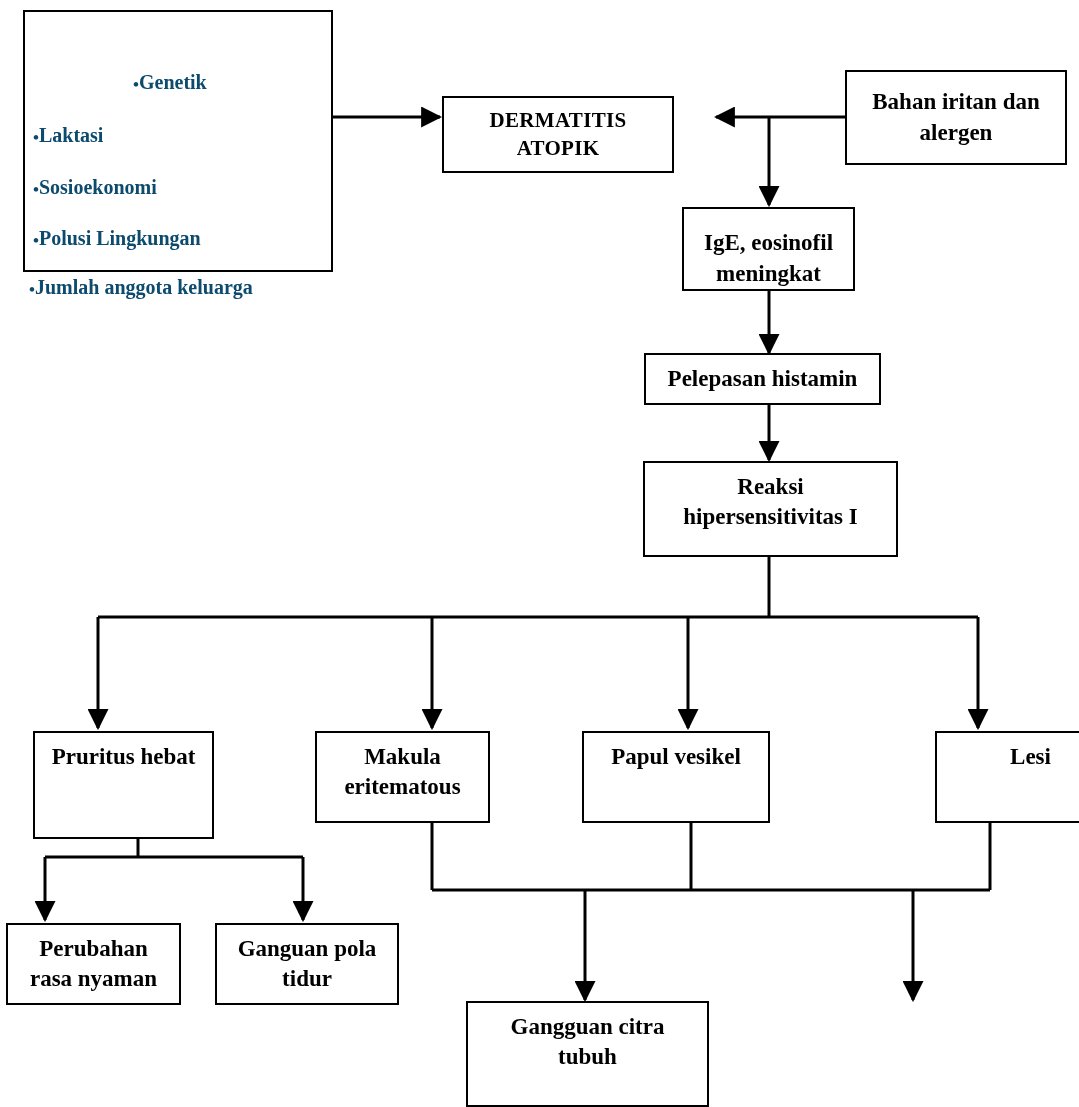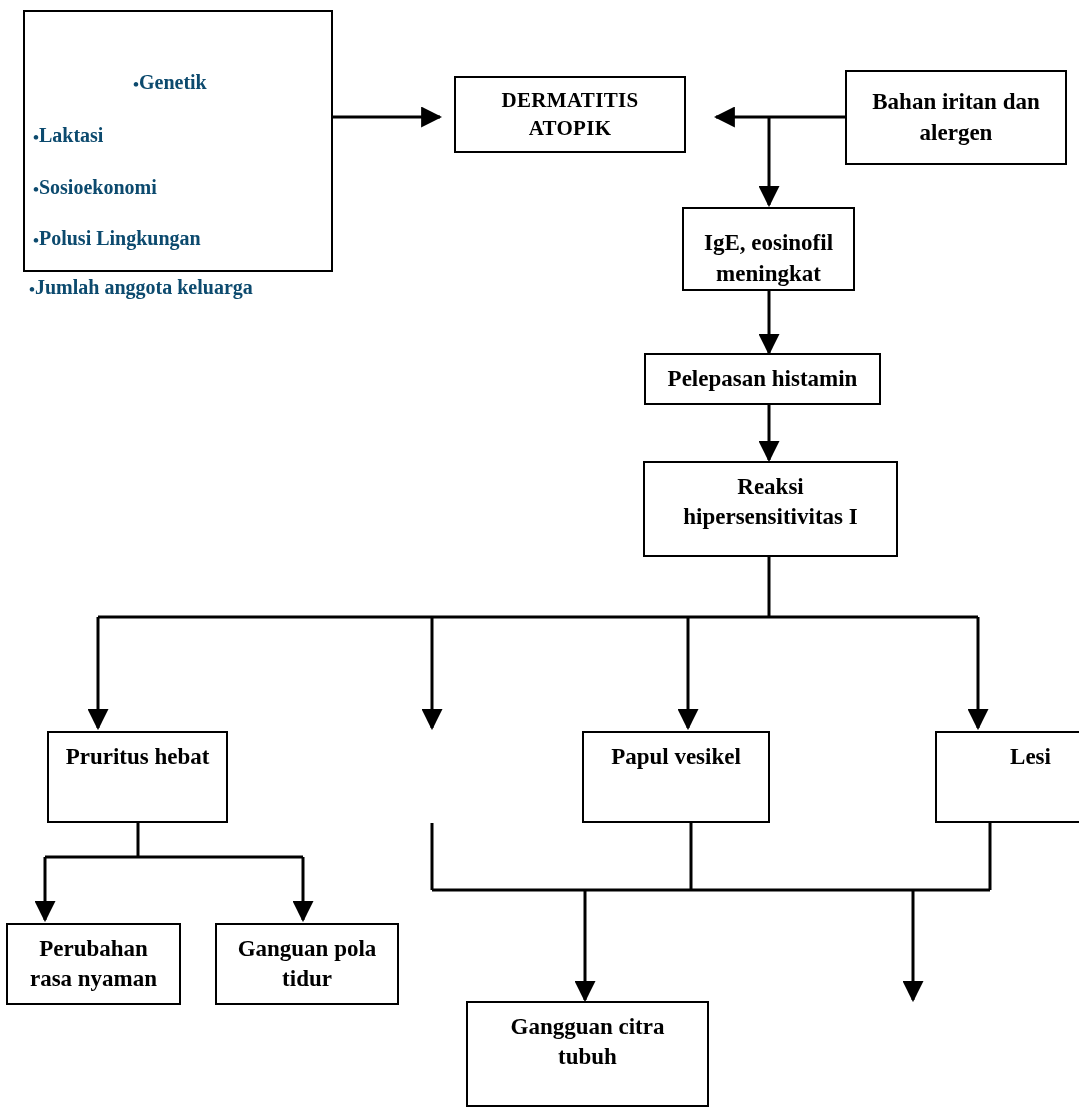--- a/index.html
+++ b/index.html
@@ -150,21 +150,21 @@
       <span class="bullet">•</span><span>Sosioekonomi</span>
     </div>
     <div class="risk-item" style="left:10px; top:218px;">
       <span class="bullet">•</span><span>Polusi Lingkungan</span>
     </div>
     <div class="risk-item" style="left:6px; top:267px;">
       <span class="bullet">•</span><span>Jumlah anggota keluarga</span>
     </div>
   </div>
 
-  <div class="node mid bold-title" style="left:442px; top:76px; width:232px; height:77px;margin-left:12px;">
+  <div class="node mid bold-title" style="left:442px; top:96px; width:232px; height:77px;">
     <span class="lbl">DERMATITIS
 ATOPIK</span>
   </div>
 
   <div class="node mid" style="left:845px; top:70px; width:222px; height:95px;">
     <span class="lbl">Bahan iritan dan
 alergen</span>
   </div>
 
   <div class="node" style="left:682px; top:207px; width:173px; height:84px;align-items:flex-end;">
@@ -174,24 +174,28 @@
 
   <div class="node" style="left:644px; top:353px; width:237px; height:52px;">
     <span class="lbl">Pelepasan histamin</span>
   </div>
 
   <div class="node" style="left:643px; top:461px; width:255px; height:96px;">
     <span class="lbl">Reaksi
 hipersensitivitas I</span>
   </div>
 
-  <div class="node" style="left:47px; top:731px; width:181px; height:92px;">
+  <div class="node" style="left:33px; top:731px; width:181px; height:108px;">
     <span class="lbl">Pruritus hebat</span>
   </div>
 
+  <div class="node" style="left:315px; top:731px; width:175px; height:92px;">
+    <span class="lbl">Makula
+eritematous</span>
+  </div>
 
   <div class="node" style="left:582px; top:731px; width:188px; height:92px;">
     <span class="lbl">Papul vesikel</span>
   </div>
 
   <div class="node" style="left:888px; top:731px; width:191px; height:92px;margin-left:47px;">
     <span class="lbl">Lesi</span>
   </div>
 
   <div class="node" style="left:215px; top:923px; width:184px; height:82px;">

